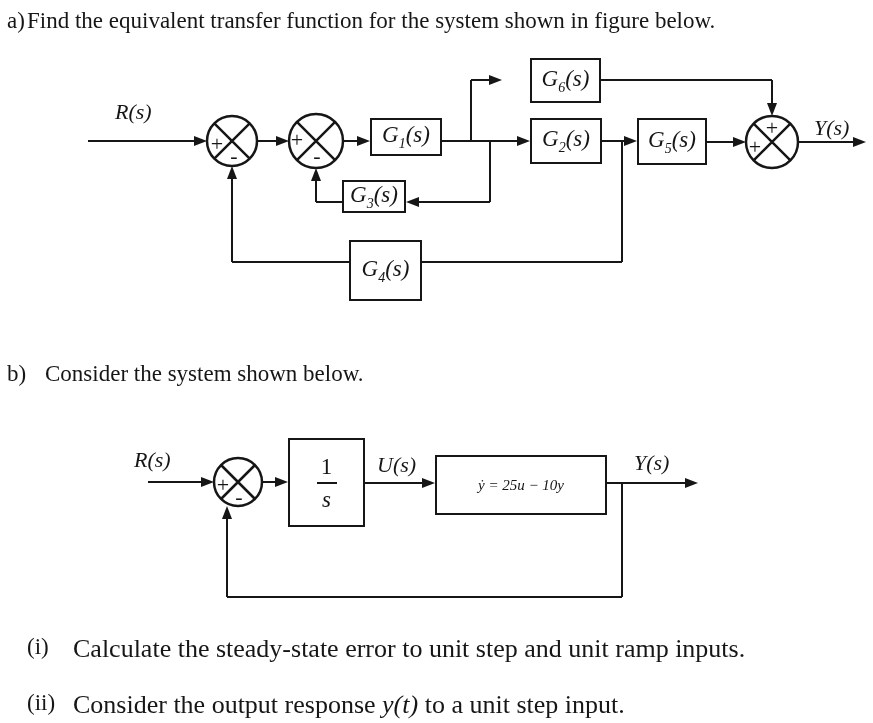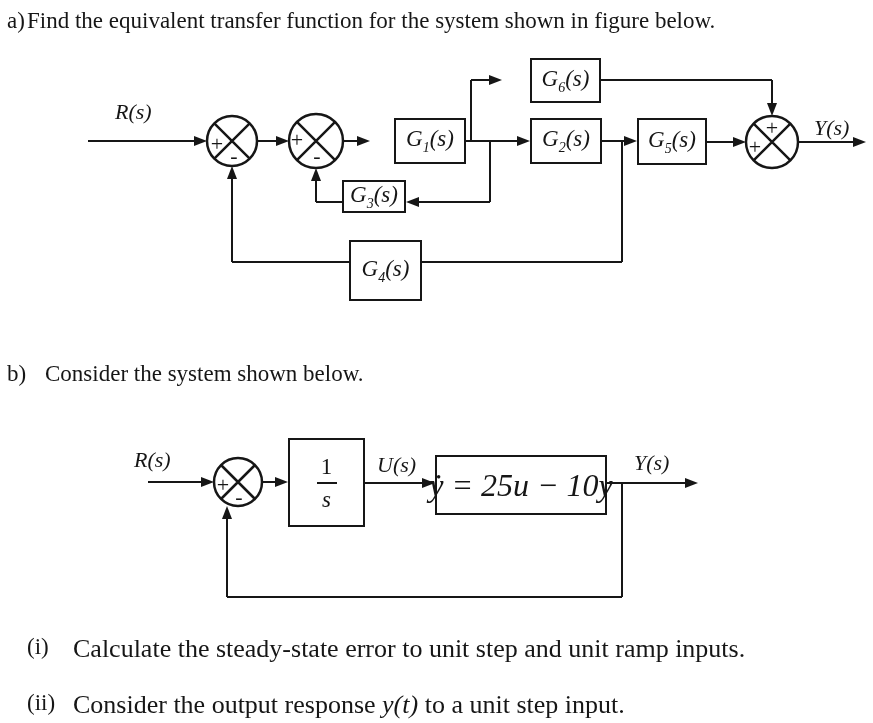--- a/index.html
+++ b/index.html
@@ -19,21 +19,21 @@
   .sig{position:absolute;font-size:22px;font-style:italic;white-space:nowrap;line-height:1;}
   .block{
     position:absolute;
     border:2px solid #161616;
     background:#ffffff;
     box-sizing:border-box;
     display:flex;align-items:center;justify-content:center;
   }
   .block .lbl{font-size:23px;font-style:italic;white-space:nowrap;line-height:1;}
   .block .lbl sub{font-size:14px;line-height:1;}
-  .plant-eq{font-size:32px;font-style:italic;white-space:nowrap;line-height:1;}
+  .plant-eq{font-size:15px;font-style:italic;white-space:nowrap;line-height:1;}
   .sign{
     position:absolute;
     transform:translate(-50%,-50%);
     font-size:22px;line-height:1;
     font-style:normal;
   }
   .frac{display:flex;flex-direction:column;align-items:center;line-height:1;}
   .frac .num{font-size:23px;font-style:normal;}
   .frac .bar{width:20px;border-top:2px solid #161616;margin:4px 0;}
   .frac .den{font-size:23px;font-style:italic;}
@@ -103,21 +103,21 @@
       <polygon points="227,506 222,519 232,519"></polygon>
     </g>
   </svg>
 
   <span class="abs heading" style="left:7px;top:8px;">a)</span>
   <span class="abs heading" style="left:27px;top:8px;">Find the equivalent transfer function for the system shown in figure below.</span>
 
   <span class="sig" style="left:115px;top:101px;">R(s)</span>
   <span class="sig" style="left:814px;top:117px;">Y(s)</span>
 
-  <div class="block" style="left:370px;top:118px;width:72px;height:46px;margin-left:24px;">
+  <div class="block" style="left:370px;top:118px;width:72px;height:38px;">
     <span class="lbl"><span>G</span><sub>1</sub><span>(s)</span></span>
   </div>
   <div class="block" style="left:530px;top:118px;width:72px;height:46px;">
     <span class="lbl"><span>G</span><sub>2</sub><span>(s)</span></span>
   </div>
   <div class="block" style="left:342px;top:180px;width:64px;height:33px;">
     <span class="lbl"><span>G</span><sub>3</sub><span>(s)</span></span>
   </div>
   <div class="block" style="left:349px;top:240px;width:73px;height:61px;">
     <span class="lbl"><span>G</span><sub>4</sub><span>(s)</span></span>

